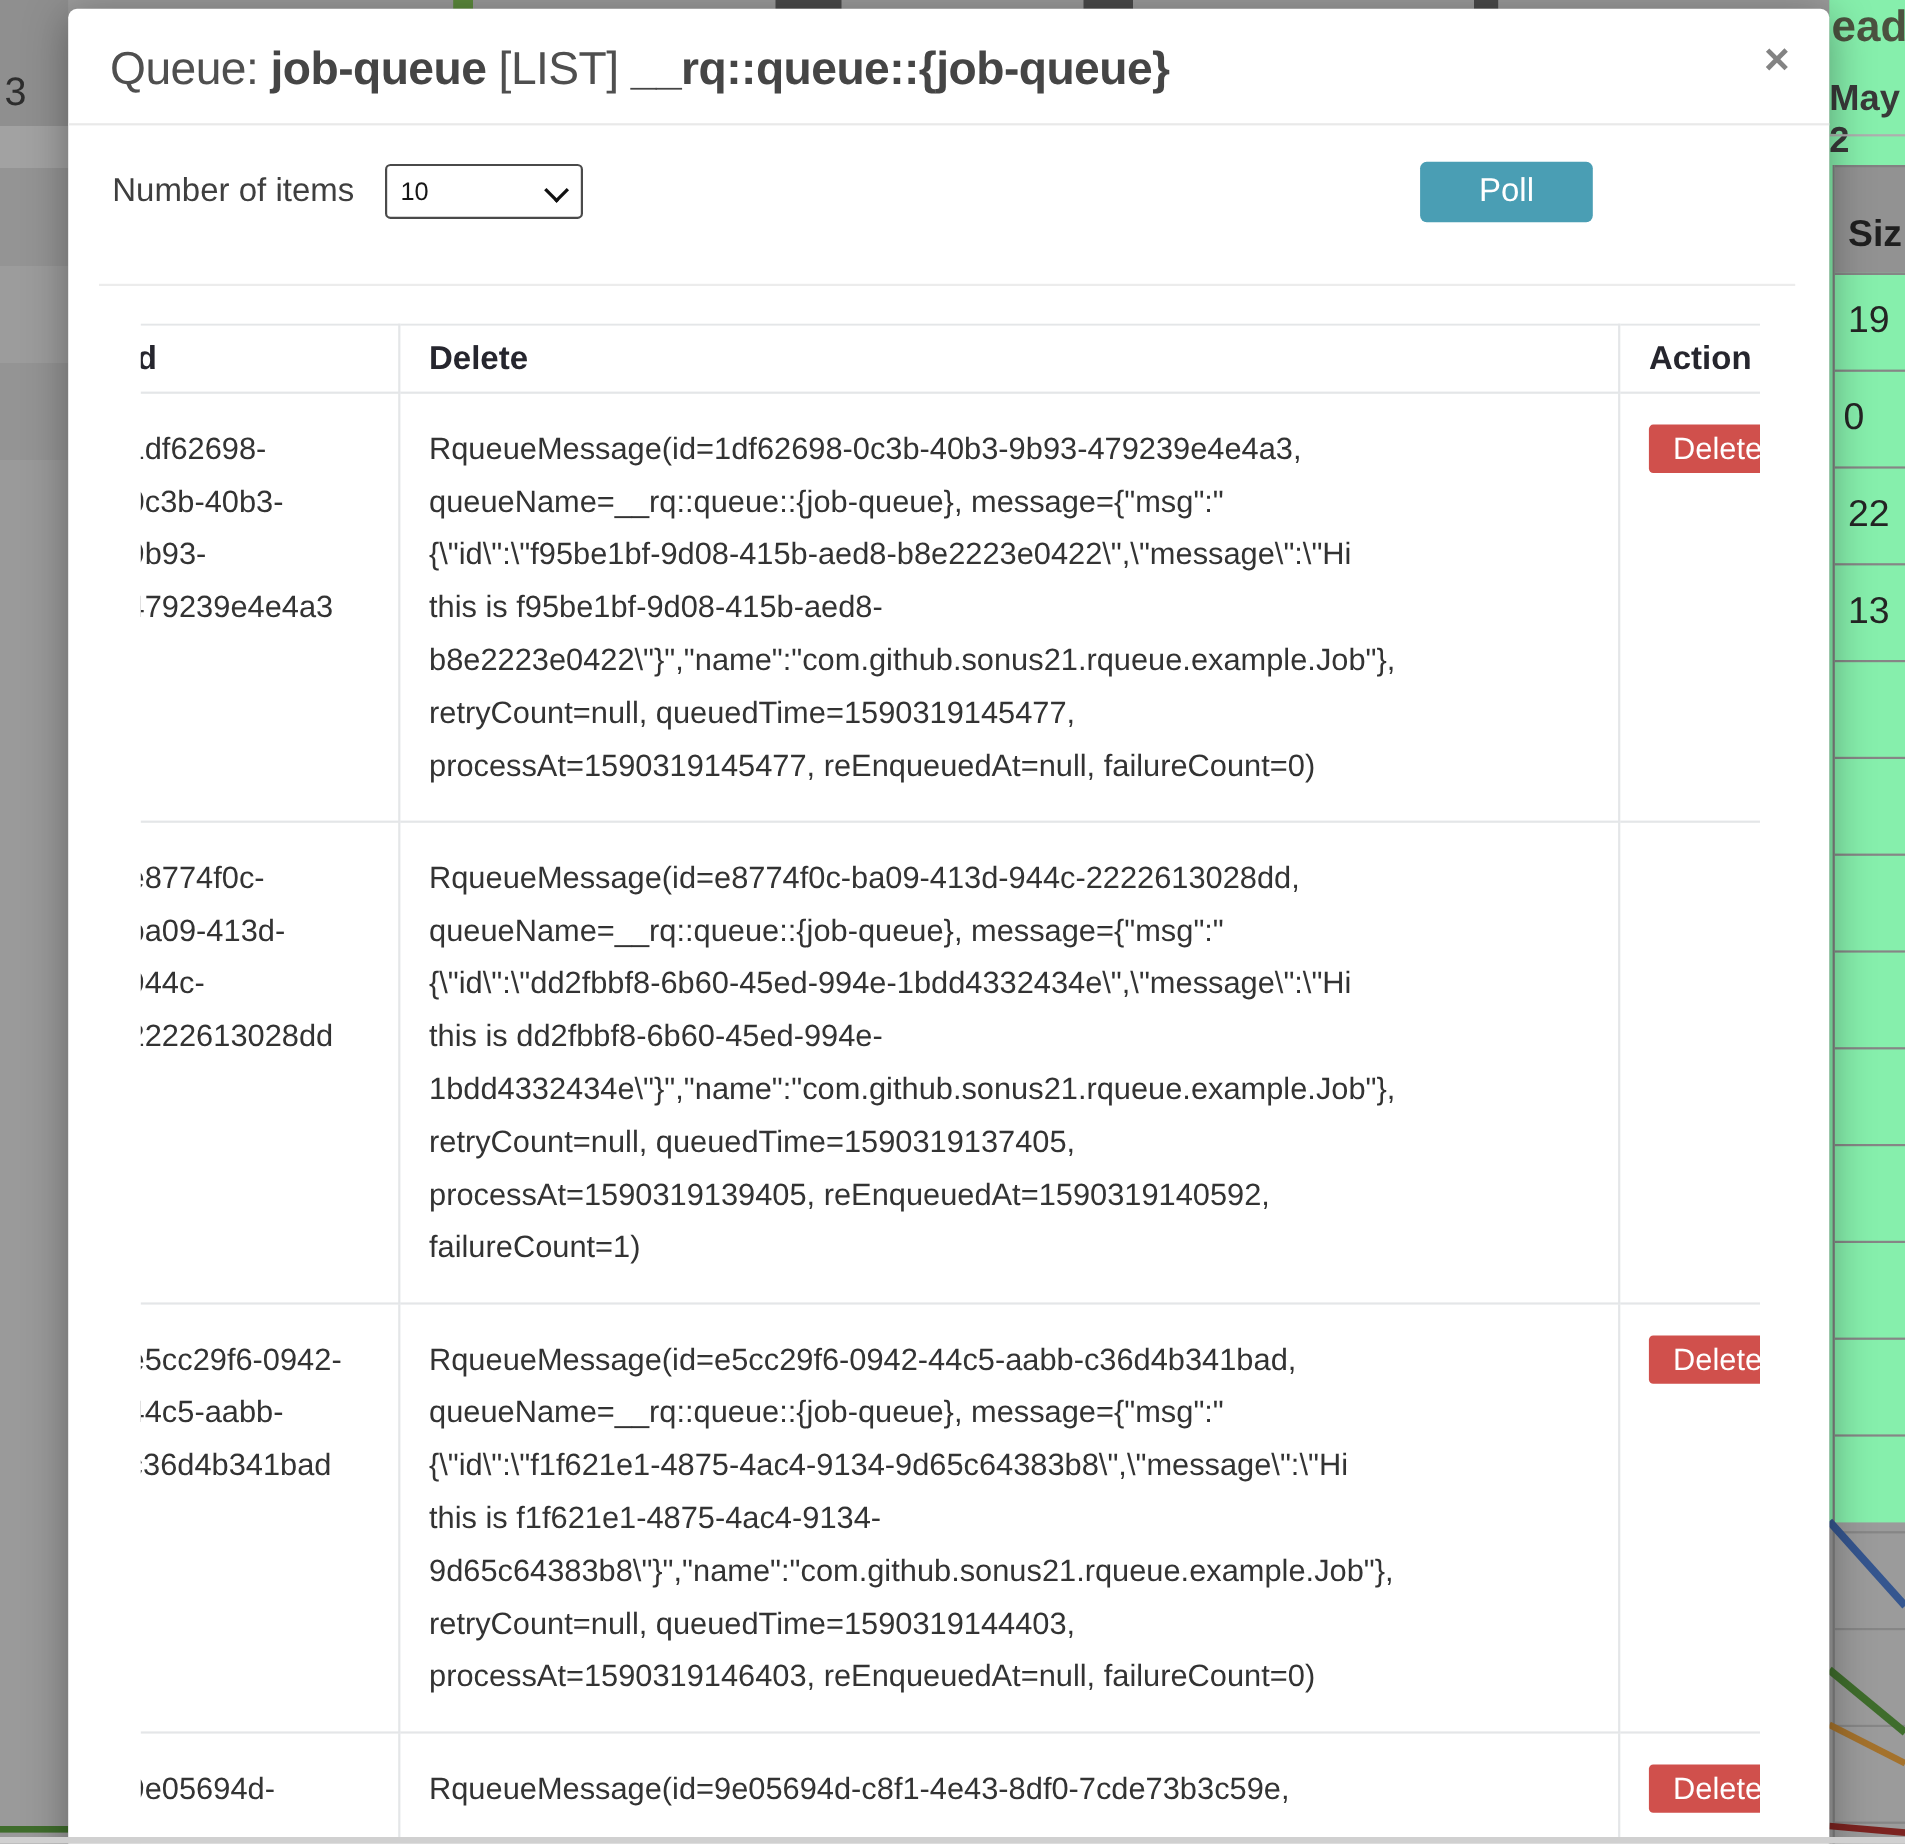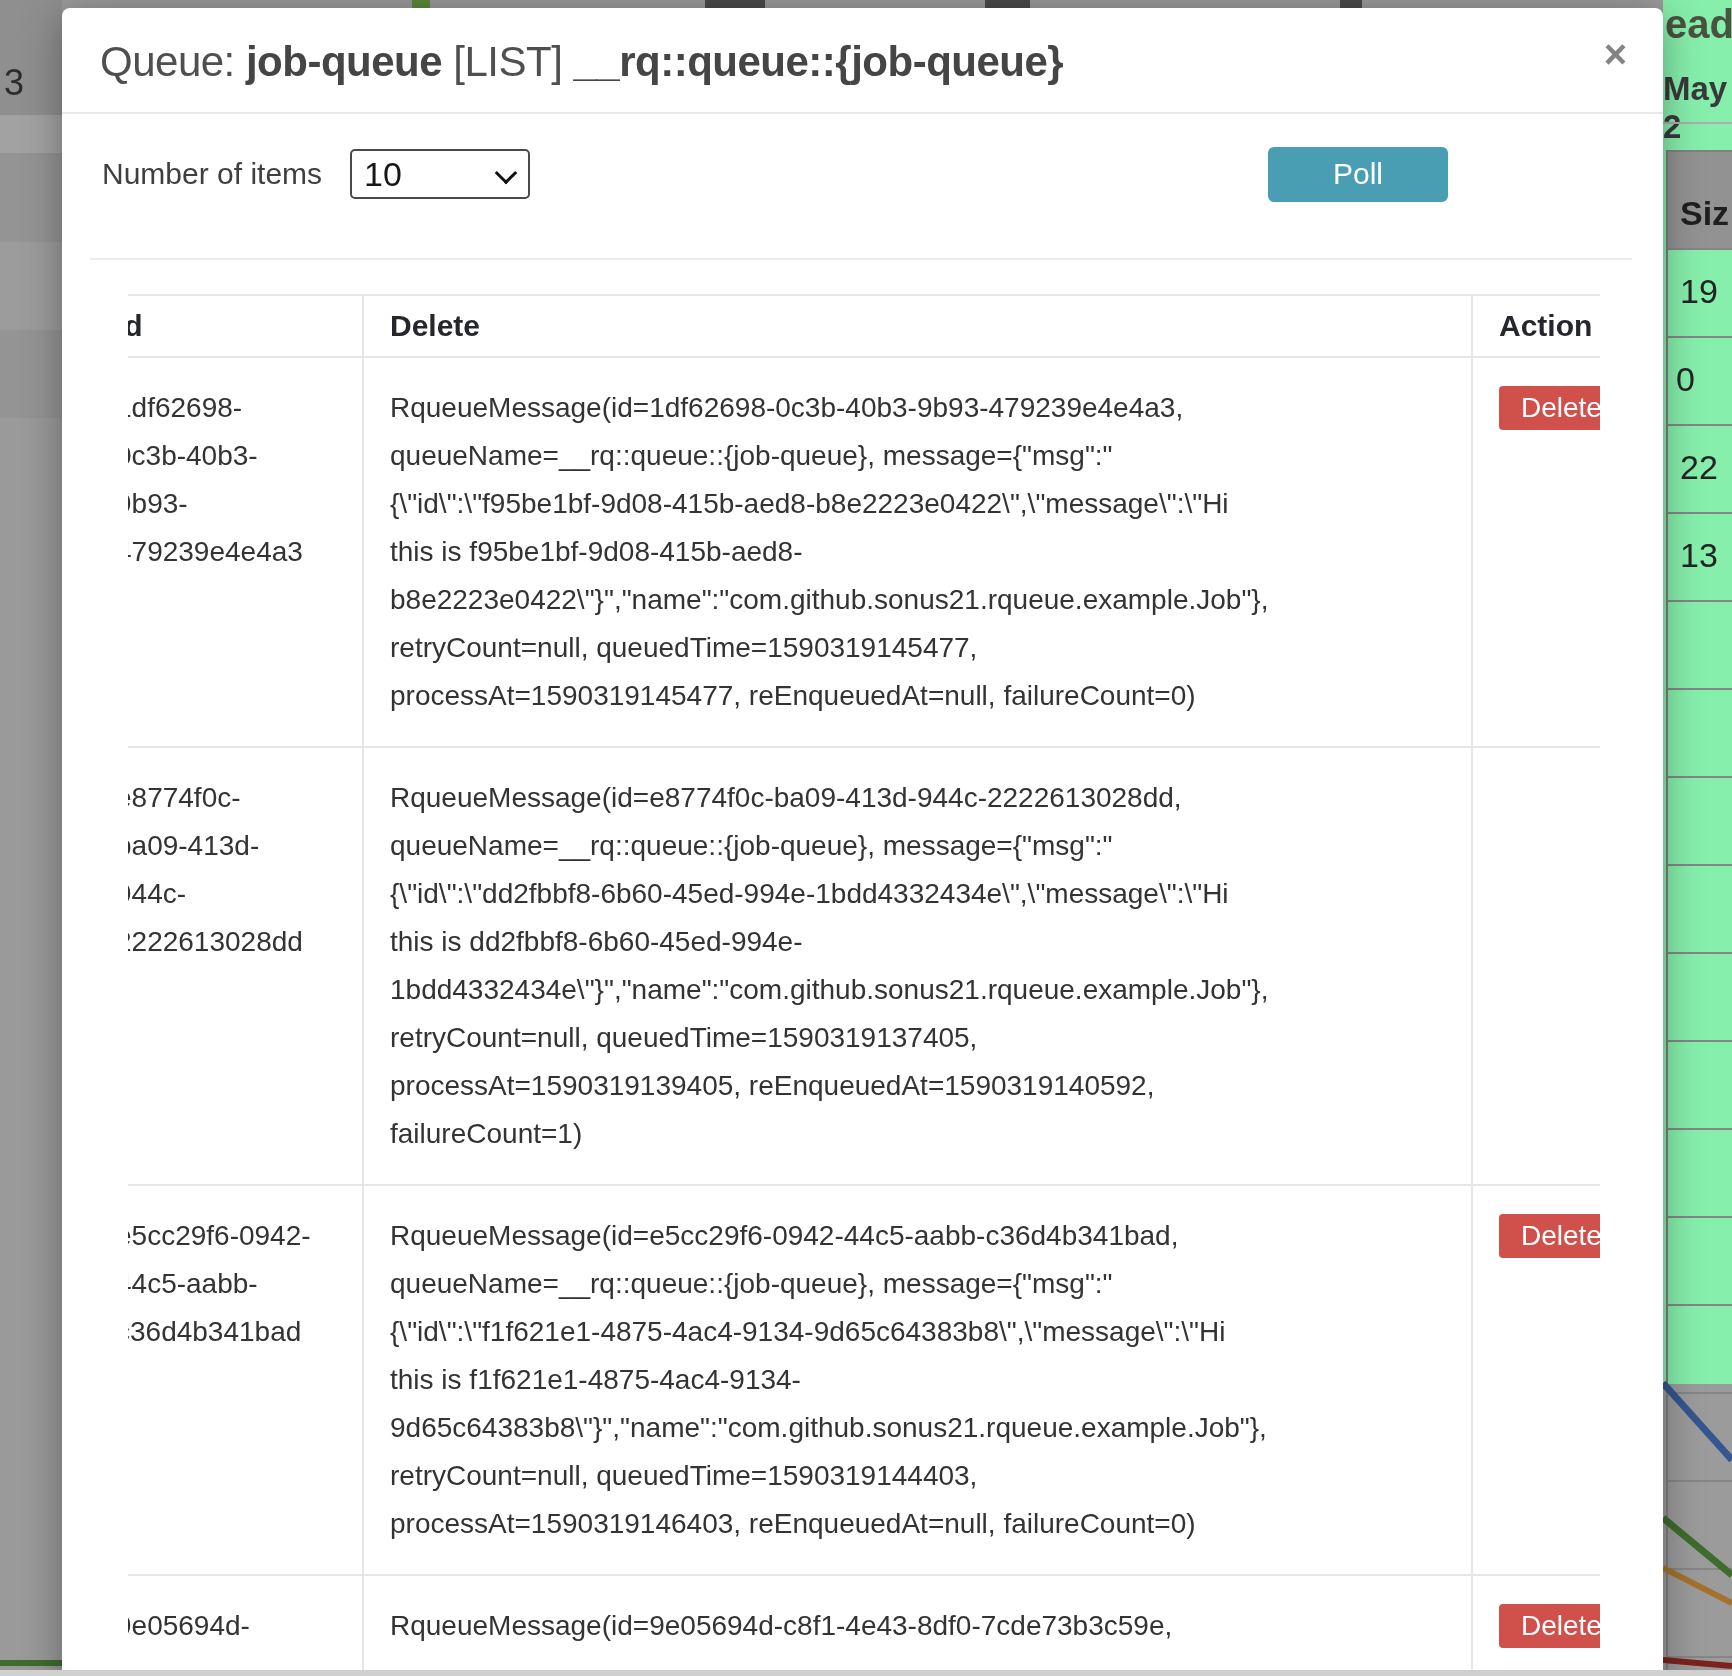--- a/index.html
+++ b/index.html
@@ -42,29 +42,29 @@
     position:absolute;right:36px;top:26px;font-size:40px;line-height:40px;color:#838383;
     font-weight:700;background:none;border:none;cursor:pointer;padding:0;
     font-family:"Liberation Sans","DejaVu Sans",sans-serif;
   }
   .controls{display:flex;align-items:center;margin:32px 0 0 0;padding:0 215px 0 40px;height:56px;justify-content:flex-end;}
   .items-label{font-size:30px;color:#3f3f3f;margin-right:28px;}
   .select-wrap{position:relative;display:inline-block;}
   .items-select{
     -webkit-appearance:none;appearance:none;width:180px;height:50px;
     border:2px solid #4a4a4a;border-radius:5px;background:#fff;
-    font-size:34px;color:#161616;padding:0 40px 0 12px;
+    font-size:23px;color:#161616;padding:0 40px 0 12px;
     font-family:"Liberation Sans","DejaVu Sans",sans-serif;
   }
   .select-chevron{
     position:absolute;right:16px;top:16px;width:13px;height:13px;pointer-events:none;
     border-left:3px solid #111;border-bottom:3px solid #111;transform:rotate(-45deg);
   }
   .poll-btn{
-    margin-left:auto;width:180px;height:55px;border:none;border-radius:6px;
+    margin-left:auto;width:157px;height:55px;border:none;border-radius:6px;
     color:#fff;font-size:30px;cursor:pointer;
     font-family:"Liberation Sans","DejaVu Sans",sans-serif;
   }
   .body-hr{border:none;border-top:2px solid #ececec;margin:56px 31px 0 28px;}
 
   .table-clip{margin:34px 63px 0 66px;overflow:hidden;}
   table.queue-table{border-collapse:collapse;table-layout:fixed;width:1613px;margin-left:-40px;}
   .queue-table th,.queue-table td{border:2px solid #e4e6e8;text-align:left;vertical-align:top;}
   .queue-table th{font-size:30px;font-weight:700;color:#26262e;padding:13px 26px;}
   .queue-table td{font-size:28px;line-height:48px;color:#333;padding:26px 26px;}

